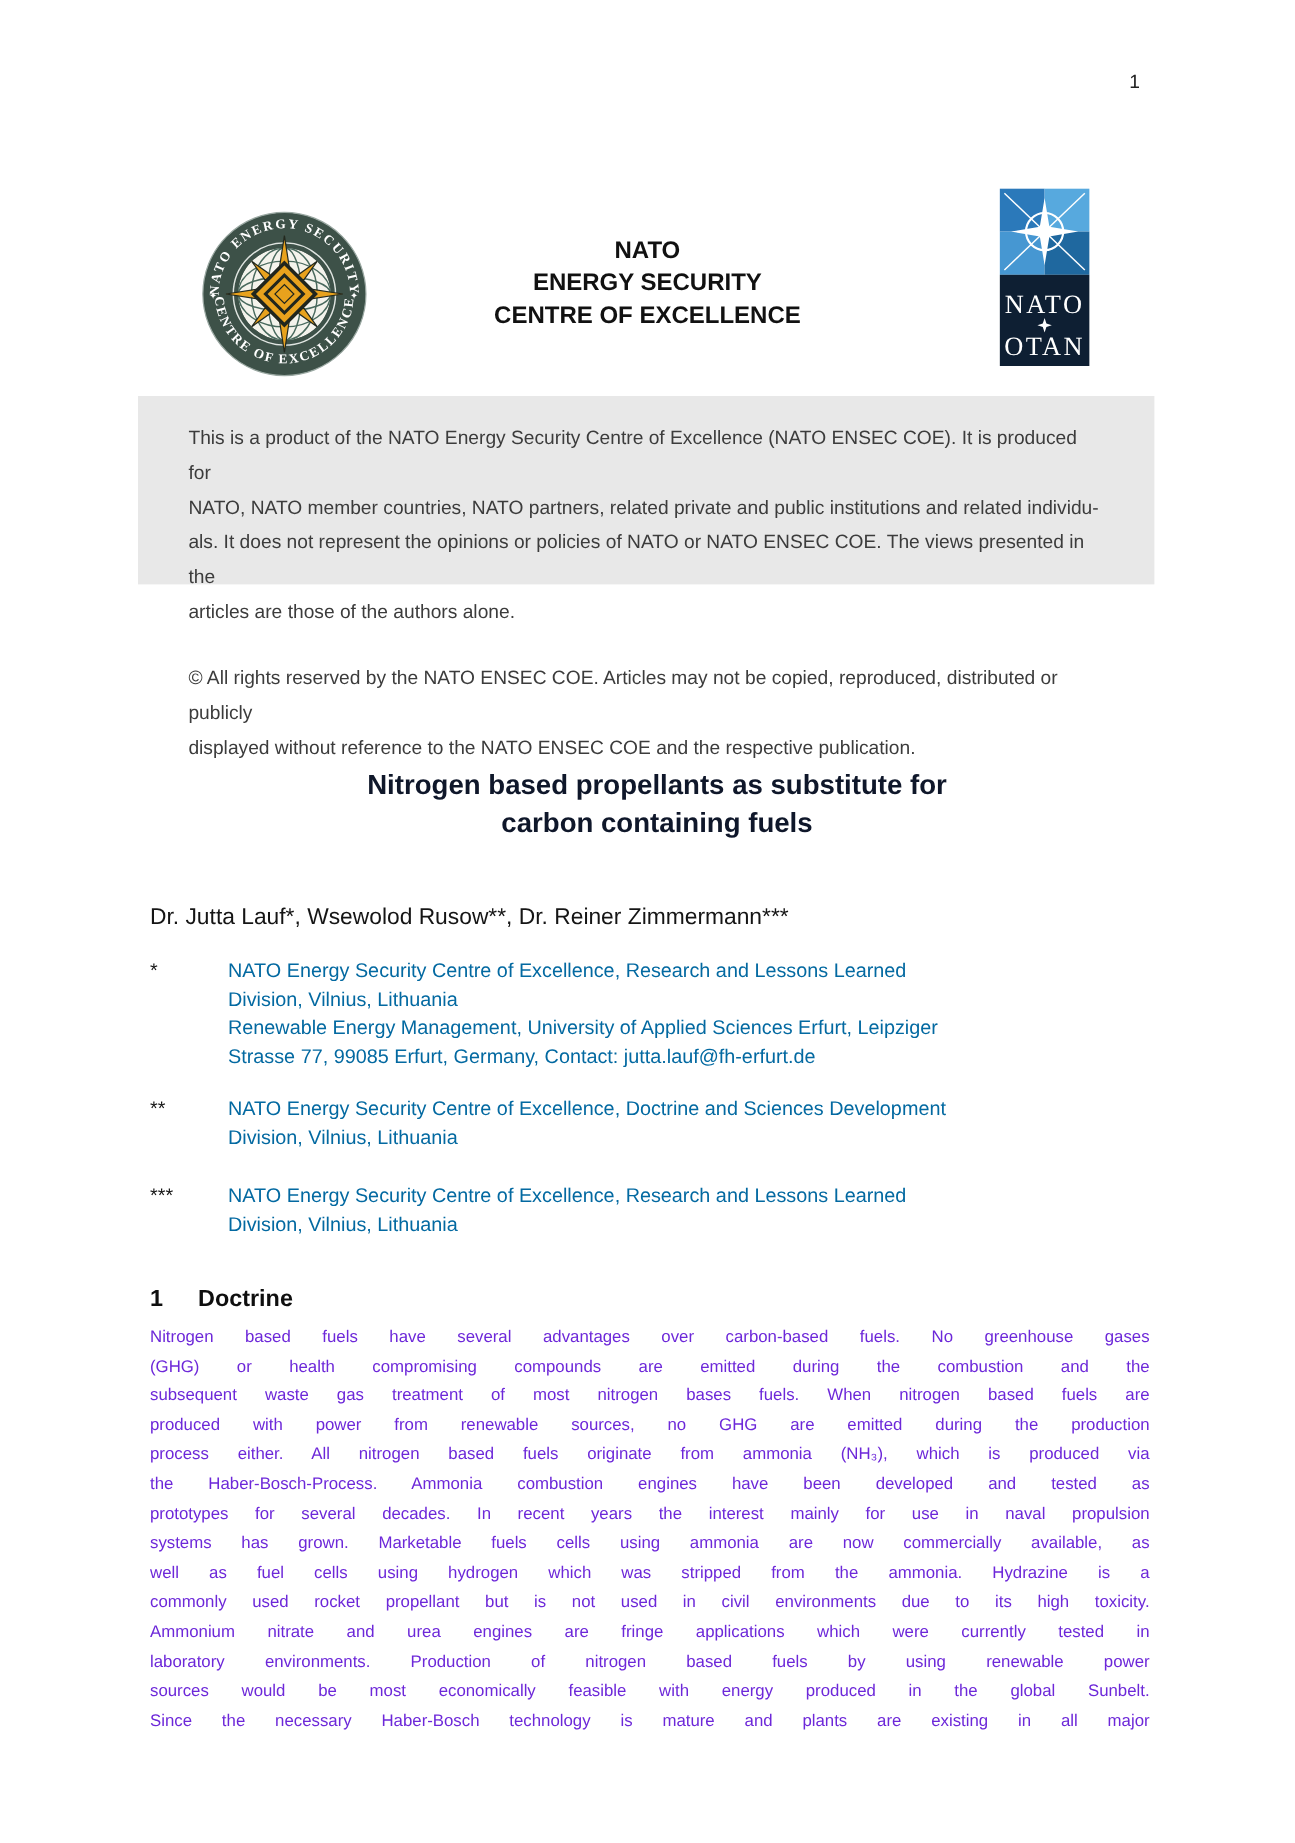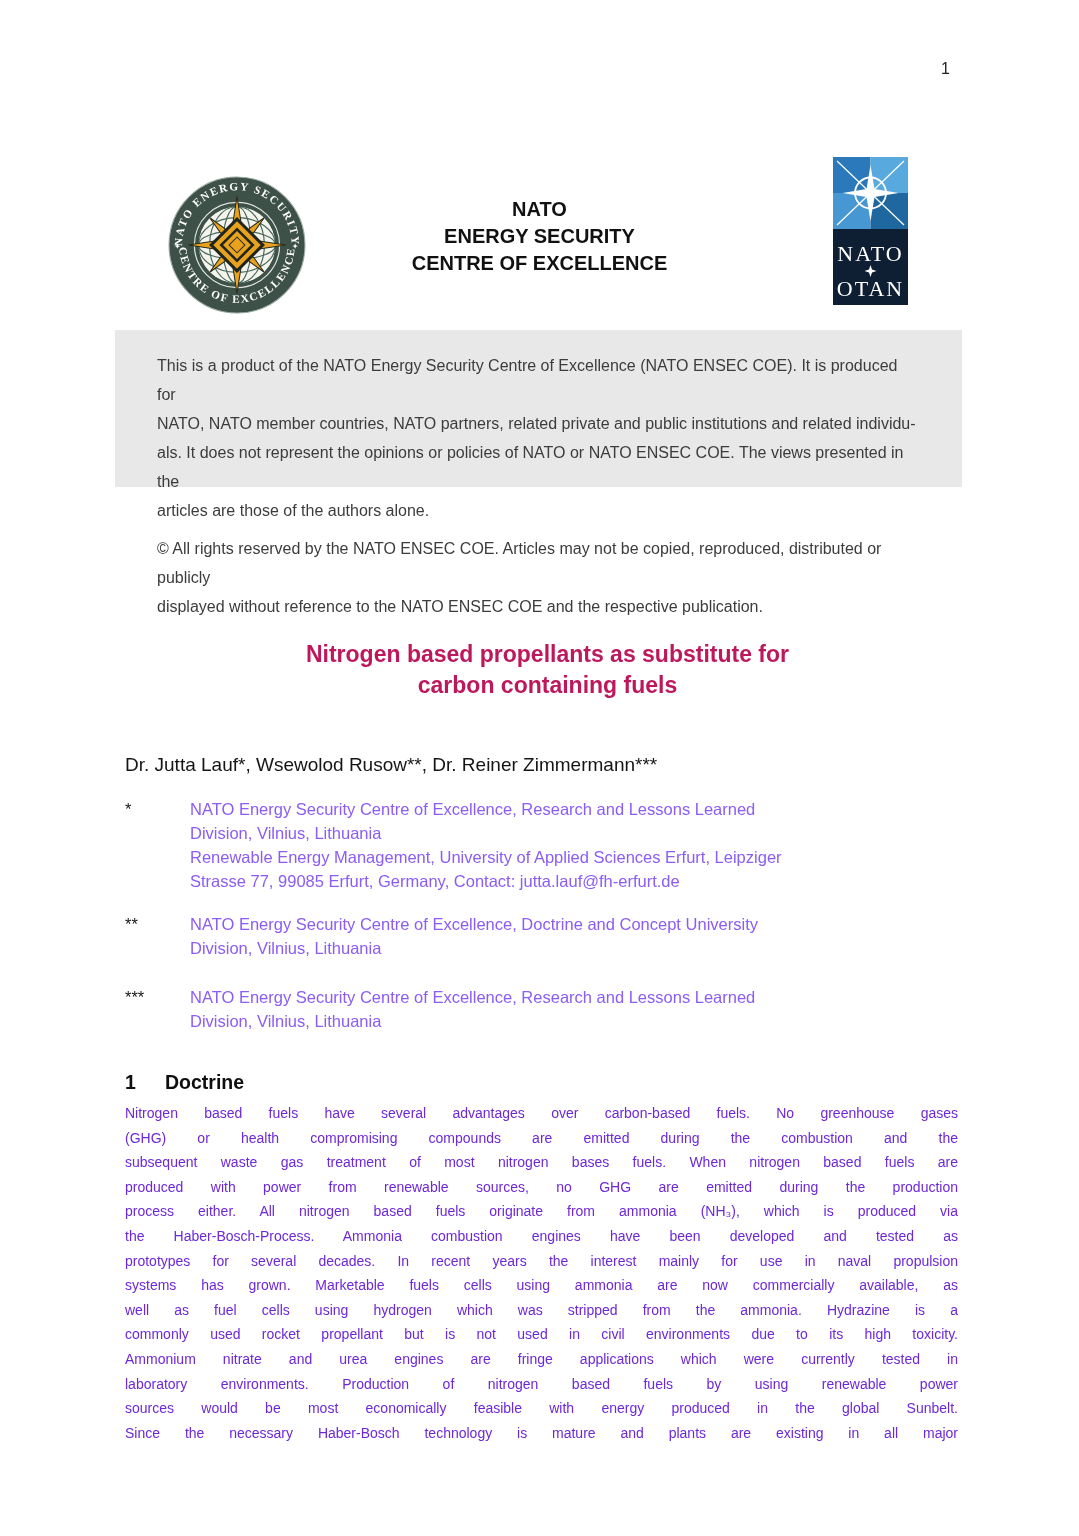--- a/index.html
+++ b/index.html
@@ -25,33 +25,33 @@
   .nato-flag{position:absolute;left:833px;top:157px;width:75px;height:148px;}
   
   .disclaimer-box{
     position:absolute;left:115px;top:330px;width:847px;height:157px;
     background:var(--box-bg,#e8e8e8);
     box-sizing:border-box;padding:21px 42px 0 42px;
     color:var(--box-text,#3c3c3c);
     font-size:16px;line-height:29px;
   }
   .disclaimer-box p{margin:0;white-space:pre-line;}
-  .disclaimer-box p + p{margin-top:9px;}
+  .disclaimer-box p + p{margin-top:26px;}
   
   .article-title{
     position:absolute;left:0;right:0;top:639px;
     text-align:center;font-weight:bold;font-size:23px;line-height:31px;
-    white-space:pre-line;color:#be185d;padding-left:16px;
+    white-space:pre-line;color:#0f172a;padding-left:16px;
   }
   .authors{position:absolute;left:125px;top:754px;font-size:19px;color:#151515;}
   .affiliations{position:absolute;left:125px;top:797px;width:833px;}
   .aff-row{display:flex;margin:0 0 19px 0;}
   .aff-row.last-gap{margin-bottom:25px;}
   .aff-marker{width:65px;flex:0 0 65px;font-size:16.5px;line-height:24px;color:#151515;}
-  .aff-text{flex:1;font-size:16.5px;line-height:24px;white-space:pre-line;color:#8b5cf6;}
+  .aff-text{flex:1;font-size:16.5px;line-height:24px;white-space:pre-line;color:#0369a1;}
   .section-heading{
     position:absolute;left:125px;top:1071px;
     font-weight:bold;font-size:19.5px;color:#0f0f0f;
     display:flex;
   }
   .section-number{width:40px;flex:0 0 40px;}
   .abstract-text{
     position:absolute;left:125px;top:1101px;width:833px;
     font-size:14px;line-height:24.6px;color:#6d28d9;
     white-space:pre-line;
@@ -158,21 +158,21 @@
   <div class="affiliations">
     <div class="aff-row">
       <div class="aff-marker">*</div>
       <div class="aff-text">NATO Energy Security Centre of Excellence, Research and Lessons Learned
 Division, Vilnius, Lithuania
 Renewable Energy Management, University of Applied Sciences Erfurt, Leipziger
 Strasse 77, 99085 Erfurt, Germany, Contact: jutta.lauf@fh-erfurt.de</div>
     </div>
     <div class="aff-row last-gap">
       <div class="aff-marker">**</div>
-      <div class="aff-text">NATO Energy Security Centre of Excellence, Doctrine and Concept University
+      <div class="aff-text">NATO Energy Security Centre of Excellence, Doctrine and Sciences Development
 Division, Vilnius, Lithuania</div>
     </div>
     <div class="aff-row">
       <div class="aff-marker">***</div>
       <div class="aff-text">NATO Energy Security Centre of Excellence, Research and Lessons Learned
 Division, Vilnius, Lithuania</div>
     </div>
   </div>
 
   <div class="section-heading">

